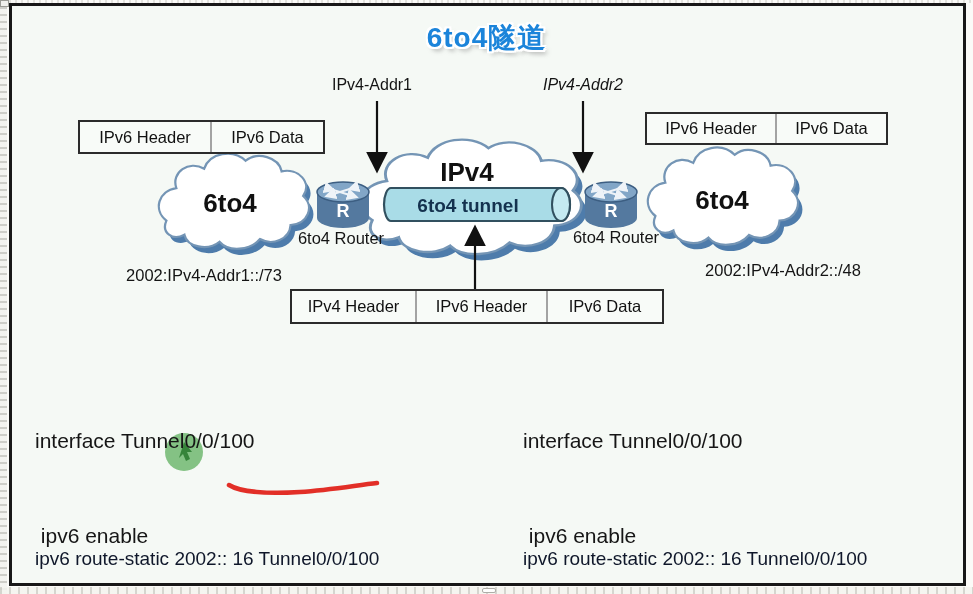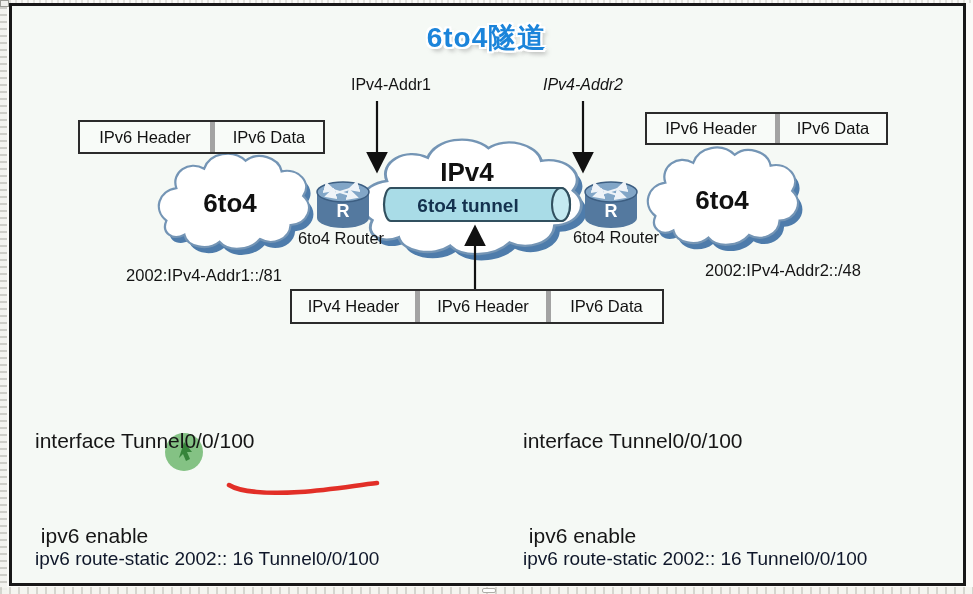--- a/index.html
+++ b/index.html
@@ -15,21 +15,21 @@
   .film-thumb{position:absolute;left:482px;bottom:1px;width:14px;height:5px;background:#ffffff;border:1px solid #a0a09a;border-radius:2px;box-sizing:border-box;}
   .frame{position:absolute;left:9px;top:3px;width:957px;height:583px;
     border:3px solid #181818;background:#f5f9f5;box-sizing:border-box;}
   .art{position:absolute;left:0;top:0;width:973px;height:594px;}
   .title{position:absolute;left:50%;top:19px;transform:translateX(-50%);
     font-size:28px;font-weight:bold;color:#1b84da;letter-spacing:1px;
     text-shadow:-2px -2px 0 #fff,2px -2px 0 #fff,-2px 2px 0 #fff,2px 2px 0 #fff,
                 0 -2px 0 #fff,0 2px 0 #fff,-2px 0 0 #fff,2px 0 0 #fff,3px 4px 4px rgba(120,120,120,.55);text-align:center;}
   .packet{position:absolute;display:flex;border:2px solid #2b2b2b;box-sizing:content-box;background:rgba(255,255,255,.35);text-align:center;}
   .packet .cell{display:flex;align-items:center;justify-content:center;
-    font-size:16.5px;color:#111;border-left:5px solid #a3a3a3;box-sizing:border-box;}
+    font-size:16.5px;color:#111;border-left:2px solid #a3a3a3;box-sizing:border-box;}
   .packet .cell:first-child{border-left:none;}
   .small-label{position:absolute;font-size:16px;color:#141414;text-align:center;}
   .prefix{position:absolute;font-size:16.5px;color:#141414;text-align:center;}
   .config{position:absolute;font-size:21px;line-height:31.5px;color:#161616;white-space:pre;}
   .route{position:absolute;font-size:19px;color:#0f172a;white-space:pre;}
   .cloud-label{font-weight:bold;font-size:26px;fill:#111;}
 </style>
 </head>
 <body>
 
@@ -118,27 +118,27 @@
   <div class="packet" style="left:645px;top:112px;height:29px;">
     <div class="cell" style="width:128px;">IPv6 Header</div>
     <div class="cell" style="width:111px;">IPv6 Data</div>
   </div>
   <div class="packet" style="left:290px;top:289px;height:31px;">
     <div class="cell" style="width:123px;">IPv4 Header</div>
     <div class="cell" style="width:131px;">IPv6 Header</div>
     <div class="cell" style="width:116px;">IPv6 Data</div>
   </div>
 
-  <div class="small-label" style="left:332px;top:76px;width:118px;">IPv4-Addr1</div>
+  <div class="small-label" style="left:313px;top:76px;width:118px;">IPv4-Addr1</div>
   <div class="small-label" style="left:527px;top:76px;width:112px;font-style:italic;">IPv4-Addr2</div>
 
   <div class="small-label" style="left:286px;top:229px;width:110px;font-size:16.5px;">6to4 Router</div>
   <div class="small-label" style="left:561px;top:228px;width:110px;font-size:16.5px;">6to4 Router</div>
 
-  <div class="prefix" style="left:104px;top:266px;width:200px;">2002:IPv4-Addr1::/81</div>
+  <div class="prefix" style="left:104px;top:266px;width:200px;">2002:IPv4-Addr1::/73</div>
   <div class="prefix" style="left:683px;top:261px;width:200px;text-align:center;">2002:IPv4-Addr2::/48</div>
 
   <div class="config" style="left:35px;top:362px;">
     <div>interface Tunnel0/0/100</div>
     <div> ipv6 enable</div>
     
     
     
   </div>
   <div class="config" style="left:523px;top:362px;">

